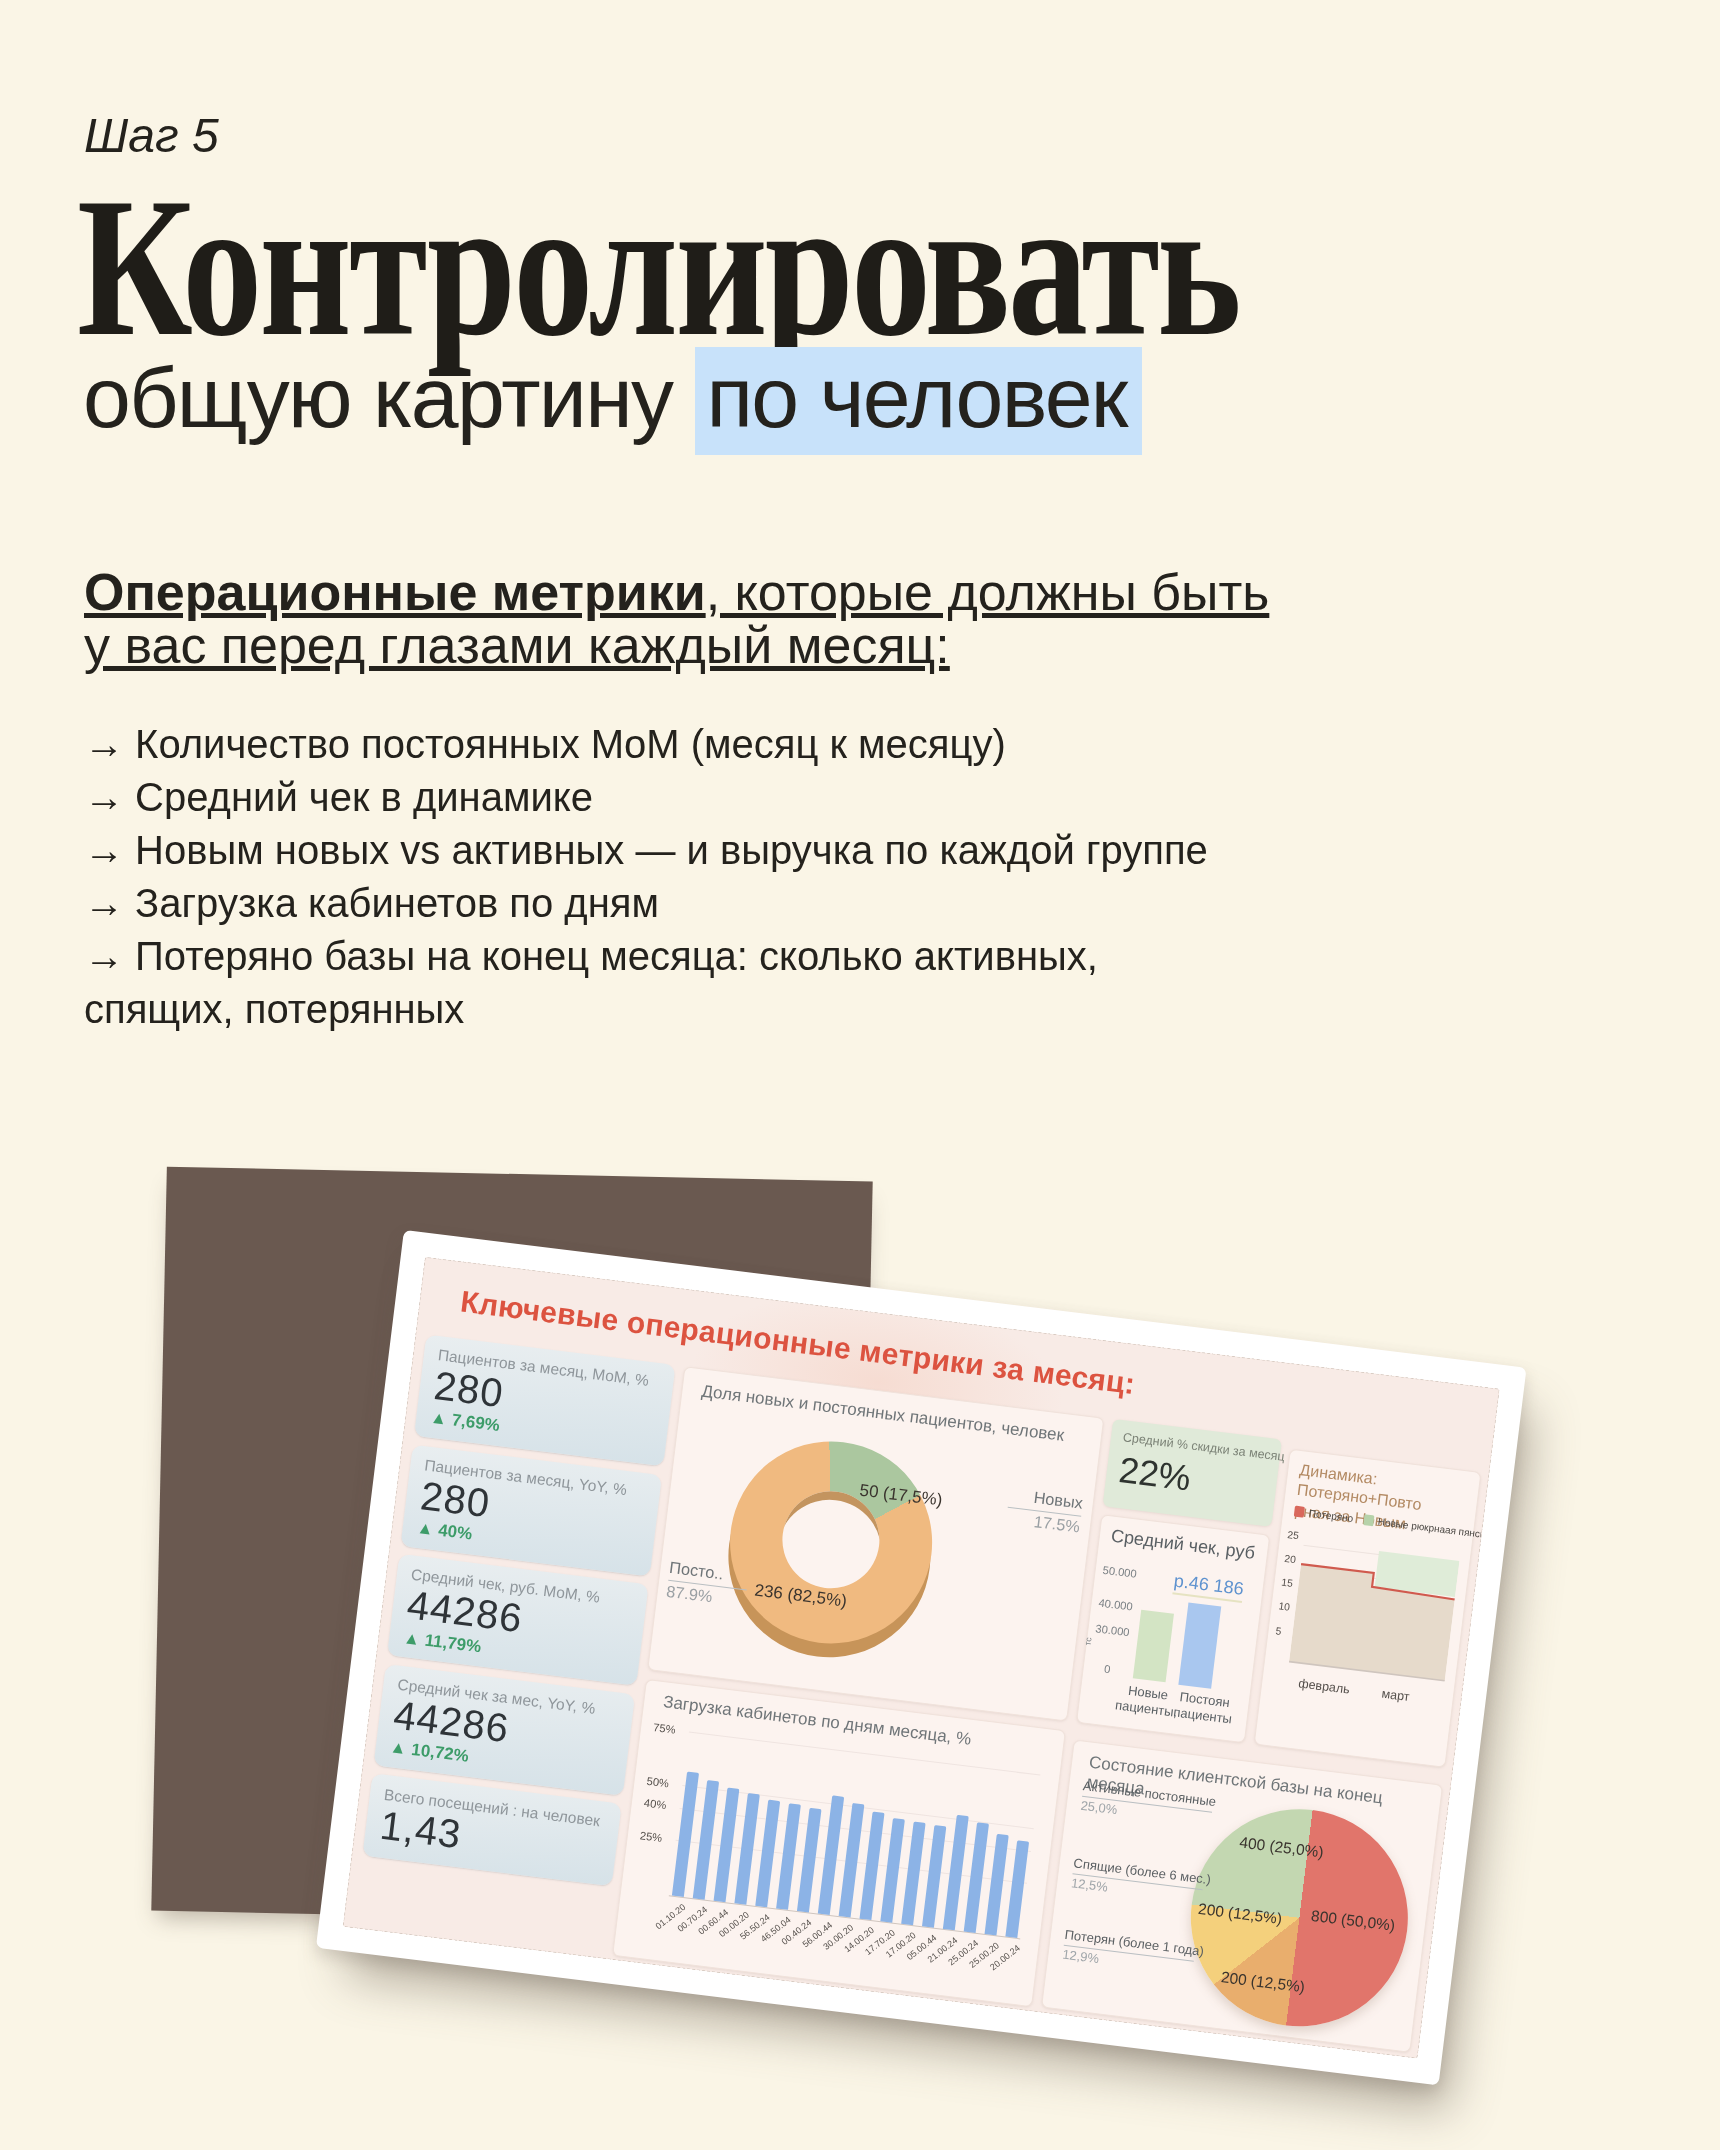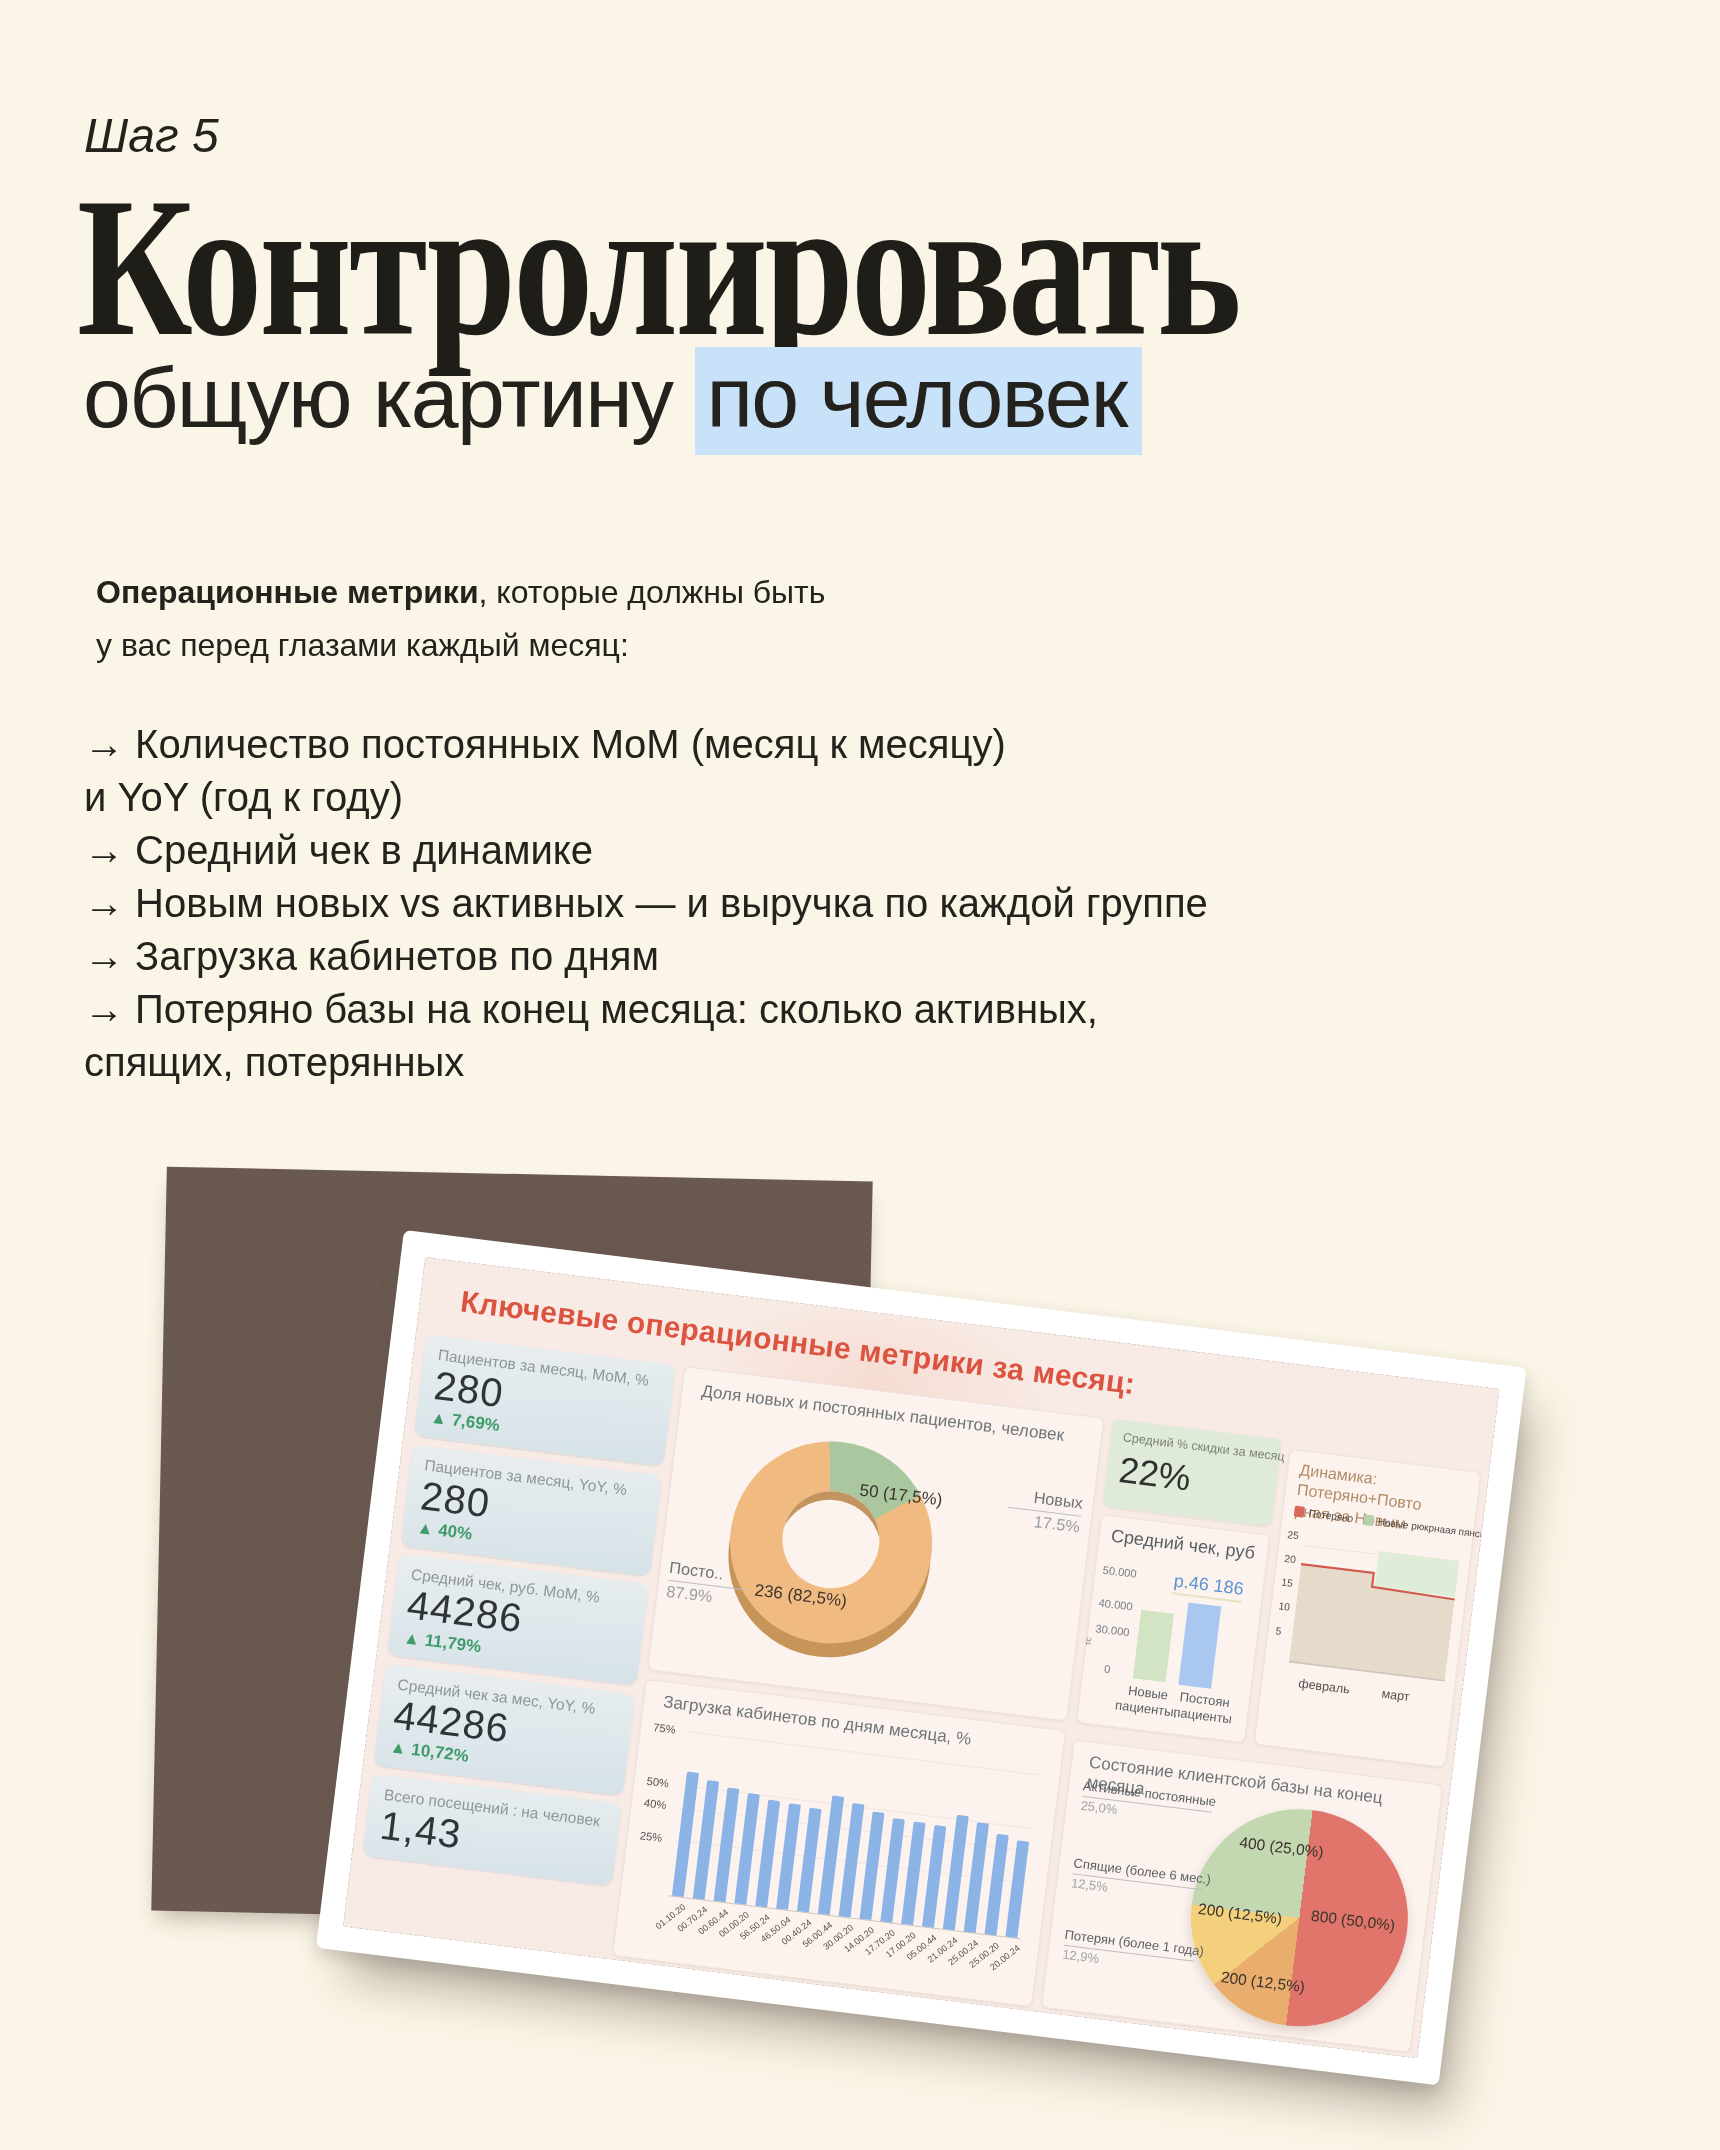--- a/index.html
+++ b/index.html
@@ -4,21 +4,21 @@
 <style>
   html,body{margin:0;padding:0;}
   body{width:1721px;height:2151px;background:#FAF5E6;font-family:"Liberation Sans",sans-serif;color:#24221D;position:relative;overflow:hidden;}
   .abs{position:absolute;}
 
   
   .step{left:84px;top:108px;font-style:italic;font-size:48px;color:#24221D;}
   .big-title{left:77px;top:167px;font-family:"Liberation Serif",serif;font-weight:600;font-size:200px;line-height:1.0;letter-spacing:-3.4px;transform:scaleX(0.80);transform-origin:left top;white-space:nowrap;color:#1F1D18;margin:0;}
   .subtitle{left:83px;top:348px;font-size:86px;letter-spacing:-1.7px;white-space:nowrap;color:#24221D;}
   .subtitle .hl{background:#C8E2FA;padding:1.7px 15.5px 10.3px 12px;}
-  .intro{left:96px;top:566px;font-size:32px;line-height:53px;width:1377px;}
+  .intro{left:84px;top:566px;font-size:52px;line-height:53px;width:1377px;text-decoration:underline;}
   .intro b{font-weight:bold;}
   .bullets{left:84px;top:718px;font-size:40px;line-height:53px;width:1445px;}
 
   
   .brown{left:159px;top:1174px;width:706px;height:744px;background:#6A5950;transform:rotate(1.2deg);box-shadow:0 13.8px 22.4px -6.9px rgba(80,65,55,.35);}
   .card{left:404px;top:1230px;width:1131px;height:723px;background:#FFFFFF;border-radius:6.9px;transform:rotate(7deg);transform-origin:top left;box-shadow:22.4px 34px 47px -10.3px rgba(100,88,76,.45),0 6.9px 15.5px rgba(100,88,76,.22);padding:24px;box-sizing:border-box;}
   .dash{position:relative;width:100%;height:100%;background:#F8EBE6;border:1.7px dashed #D8CBC2;border-radius:3.4px;box-sizing:border-box;overflow:hidden;}
   .blob{left:206px;top:-52px;width:516px;height:241px;background:radial-gradient(closest-side,#F6DCD2 0%,rgba(246,220,210,0) 72%);border-radius:50%;}
   .dash-title{left:40px;top:22.4px;font-size:30px;font-weight:bold;color:#DC5340;letter-spacing:0.3px;}
 
@@ -104,21 +104,20 @@
 <h1 class="abs big-title">Контролировать</h1>
 <div class="abs subtitle"><span>общую картину </span><span class="hl">по человек</span></div>
 
 <div class="abs intro">
   <div><b>Операционные метрики</b><span>, которые должны быть</span></div>
   <div>у вас перед глазами каждый месяц:</div>
 </div>
 
 <div class="abs bullets">
   <div>→ Количество постоянных MoM (месяц к месяцу)</div>
-  <div>и YoY (год к году)</div>
   <div>→ Средний чек в динамике</div>
   <div>→ Новым новых vs активных — и выручка по каждой группе</div>
   <div>→ Загрузка кабинетов по дням</div>
   <div>→ Потеряно базы на конец месяца: сколько активных,</div>
   <div>спящих, потерянных</div>
 </div>
 
 <div class="abs brown"></div>
 
 <div class="abs card">

